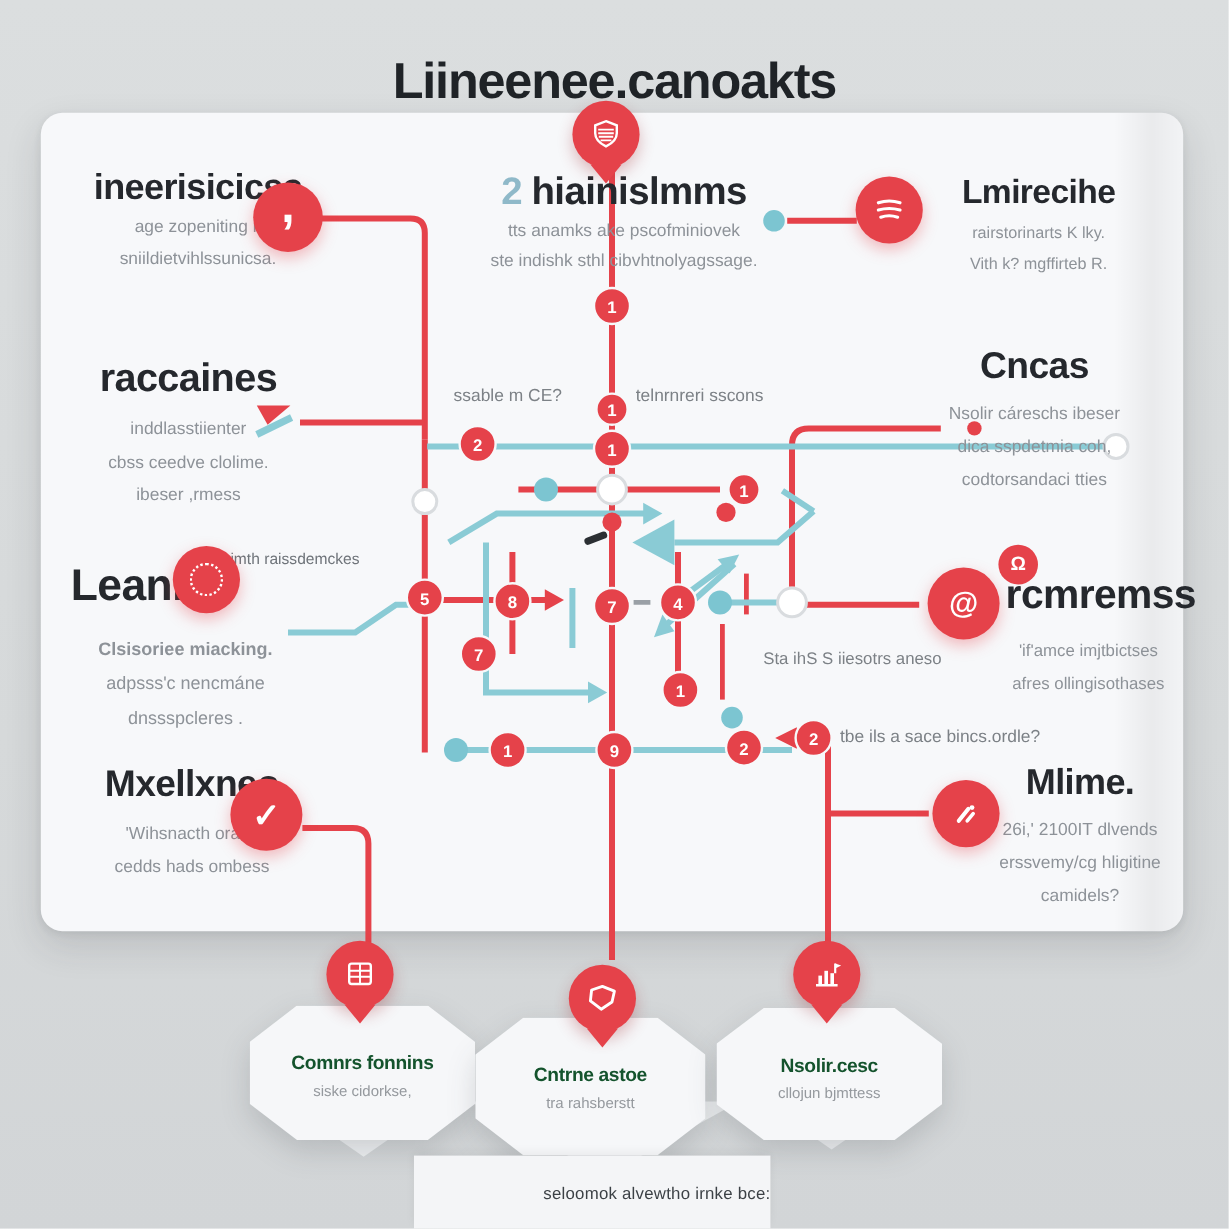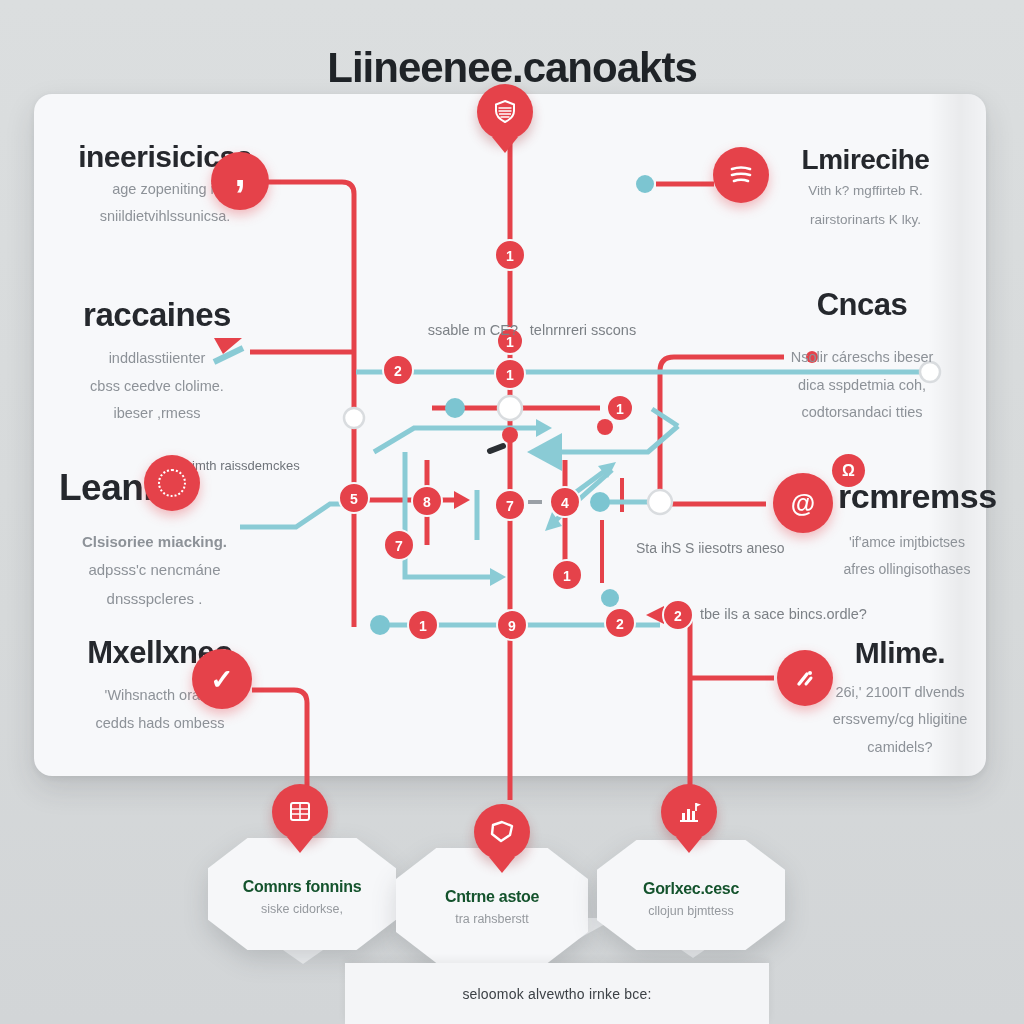--- a/index.html
+++ b/index.html
@@ -52,23 +52,23 @@
   .pin::after{content:"";position:absolute;bottom:-13px;left:50%;transform:translateX(-50%);
        border-left:13px solid transparent;border-right:13px solid transparent;border-top:16px solid #e5424a;}
   
   .fold{position:absolute;z-index:3;width:0;height:0;}
   .paper-wrap{position:absolute;z-index:4;filter:drop-shadow(0 9px 12px rgba(40,45,50,.16));}
   .paper{background:#f6f7f9;width:100%;height:100%;text-align:center;
          clip-path:polygon(21% 0,79% 0,100% 27%,100% 73%,79% 100%,21% 100%,0 73%,0 27%);}
   .paper h3{margin:0;padding-top:40px;font-size:16px;color:#14532d;letter-spacing:-.3px;}
   .paper p{margin:6px 0 0;font-size:12.5px;color:#95999e;}
   
-  .footer-strip{position:absolute;z-index:6;left:345px;top:963px;width:424px;height:61px;
+  .footer-strip{position:absolute;z-index:6;left:345px;top:963px;width:297px;height:61px;
          background:#f4f5f7;box-shadow:0 -3px 8px rgba(0,0,0,.06);
-         display:flex;align-items:center;justify-content:center;
+         display:flex;align-items:center;justify-content:flex-end;
          font-size:14px;color:#3c4146;letter-spacing:.2px;}
 </style>
 </head>
 <body>
 
 <div class="stage">
 
   <h1 class="title">Liineenee.canoakts</h1>
 
   <div class="board"></div>
@@ -174,25 +174,30 @@
 
   <div class="sec" style="left:50px;top:140px;width:230px;">
     <h2 style="font-size:30px;">ineerisicicss</h2>
     <p>age zopeniting i!</p>
     <p>sniildietvihlssunicsa.</p>
   </div>
   <div class="bigdot" style="left:211px;top:152px;width:58px;height:58px;">
     <span class="comma-glyph">,</span>
   </div>
 
+  <div class="sec" style="left:372px;top:142px;width:296px;">
+    <h2 style="font-size:32px;"><span class="num">2</span><span>hiainislmms</span></h2>
+    <p>tts anamks ake pscofminiovek</p>
+    <p style="margin-top:2px;">ste indishk sthl cibvhtnolyagssage.</p>
+  </div>
 
   <div class="sec" style="left:763px;top:145px;width:205px;">
     <h2 style="font-size:28px;">Lmirecihe</h2>
+    <p style="font-size:13.5px;margin-top:8px;">rairstorinarts K lky.</p>
     <p style="font-size:13.5px;">Vith k? mgffirteb R.</p>
-    <p style="font-size:13.5px;margin-top:8px;">rairstorinarts K lky.</p>
   </div>
   <div class="bigdot" style="left:713px;top:147px;width:56px;height:56px;">
     <svg width="24" height="20" viewBox="0 0 24 20">
       <path d="M3 4 Q12 1 21 4 M3 10 Q12 7.5 21 10 M5 16 Q12 13.5 19 16" fill="none" stroke="#fff" stroke-width="2.6" stroke-linecap="round"></path>
     </svg>
   </div>
 
   <div class="sec" style="left:48px;top:285px;width:218px;margin-top:12px;">
     <h2 style="font-size:33px;">raccaines</h2>
     <p style="margin-top:14px;">inddlasstiienter</p>
@@ -201,21 +206,21 @@
   </div>
   <div class="zicon" style="left:210px;top:336px;">
     <svg width="36" height="30" viewBox="0 0 36 30">
       <polygon points="4,2 32,2 13,18" fill="#e5424a"></polygon>
       <path d="M4 26 L33 12" stroke="#8acbd5" stroke-width="6"></path>
     </svg>
   </div>
 
   <div class="sec" style="left:752px;top:288px;width:220px;">
     <h2 style="font-size:31px;">Cncas</h2>
-    <p style="margin-top:24px;">Nsolir cáreschs ibeser</p>
+    <p style="margin-top:12px;">Nsolir cáreschs ibeser</p>
     <p>dica sspdetmia coh,</p>
     <p>codtorsandaci tties</p>
   </div>
 
   <span class="tag" style="left:192px;top:458px;">imth raissdemckes</span>
   <div class="sec" style="left:45px;top:468px;width:180px;text-align:left;">
     <h2 style="font-size:37px;padding-left:14px;">Leanrc</h2>
   </div>
   <div class="sec" style="left:32px;top:525px;width:245px;">
     <p style="font-size:15px;font-weight:bold;">Clsisoriee miacking.</p>
@@ -256,21 +261,21 @@
     <p>camidels?</p>
   </div>
   <div class="bigdot" style="left:777px;top:650px;width:56px;height:56px;">
     <svg width="24" height="24" viewBox="0 0 24 24">
       <path d="M6 18 L14 8" stroke="#fff" stroke-width="3.4" stroke-linecap="round"></path>
       <path d="M13 18 L18 12" stroke="#fff" stroke-width="3" stroke-linecap="round"></path>
       <circle cx="17" cy="7" r="2" fill="#fff"></circle>
     </svg>
   </div>
 
-  <div class="cnote" style="left:378px;top:322px;width:140px;text-align:right;">ssable m CE?</div>
+  <div class="cnote" style="left:378px;top:322px;width:140px;text-align:left;">ssable m CE?</div>
   <div class="cnote" style="left:508px;top:322px;width:150px;text-align:center;">telnrnreri sscons</div>
   <div class="cnote" style="left:636px;top:540px;width:185px;font-size:14px;">Sta ihS S iiesotrs aneso</div>
   <div class="cnote" style="left:700px;top:606px;width:260px;">tbe ils a sace bincs.ordle?</div>
 
   <div class="fold" style="left:243px;top:922px;border-left:60px solid transparent;border-right:60px solid transparent;border-top:42px solid #edeff1;"></div>
   <div class="fold" style="left:392px;top:918px;border-left:112px solid transparent;border-right:112px solid transparent;border-top:62px solid #eef0f2;"></div>
   <div class="fold" style="left:635px;top:918px;border-left:58px solid transparent;border-right:58px solid transparent;border-top:40px solid #edeff1;"></div>
 
   <div class="paper-wrap" style="left:208px;top:838px;width:188px;height:112px;">
     <div class="paper">
@@ -279,21 +284,21 @@
     </div>
   </div>
   <div class="paper-wrap" style="left:396px;top:848px;width:192px;height:115px;">
     <div class="paper">
       <h3>Cntrne astoe</h3>
       <p>tra rahsberstt</p>
     </div>
   </div>
   <div class="paper-wrap" style="left:597px;top:840px;width:188px;height:110px;">
     <div class="paper">
-      <h3>Gorlxec.cesc</h3>
+      <h3>Nsolir.cesc</h3>
       <p>cllojun bjmttess</p>
     </div>
   </div>
 
   <div class="pin" style="left:272px;top:784px;width:56px;height:56px;">
     <svg width="26" height="26" viewBox="0 0 26 26">
       <rect x="4" y="4" width="18" height="17" rx="2" fill="none" stroke="#fff" stroke-width="2"></rect>
       <path d="M4 10 H22 M4 15 H22 M13 4 V21" stroke="#fff" stroke-width="1.6"></path>
     </svg>
   </div>

